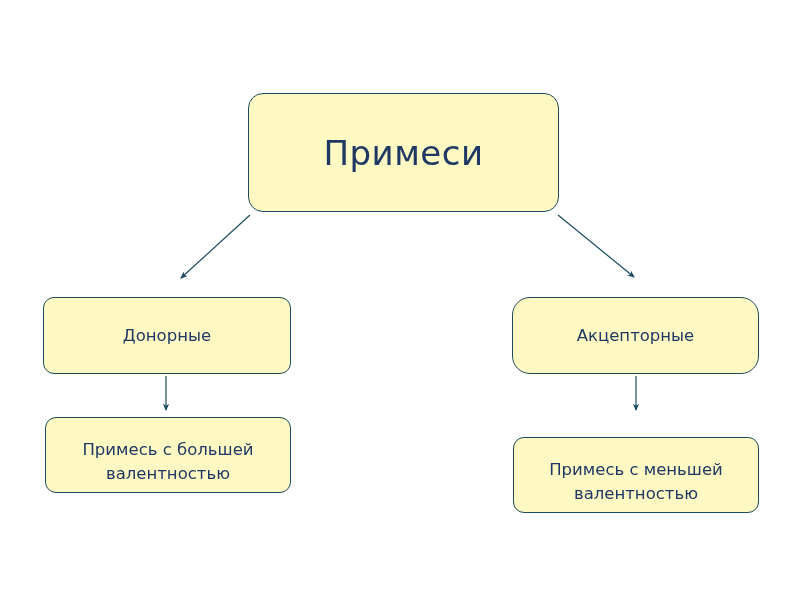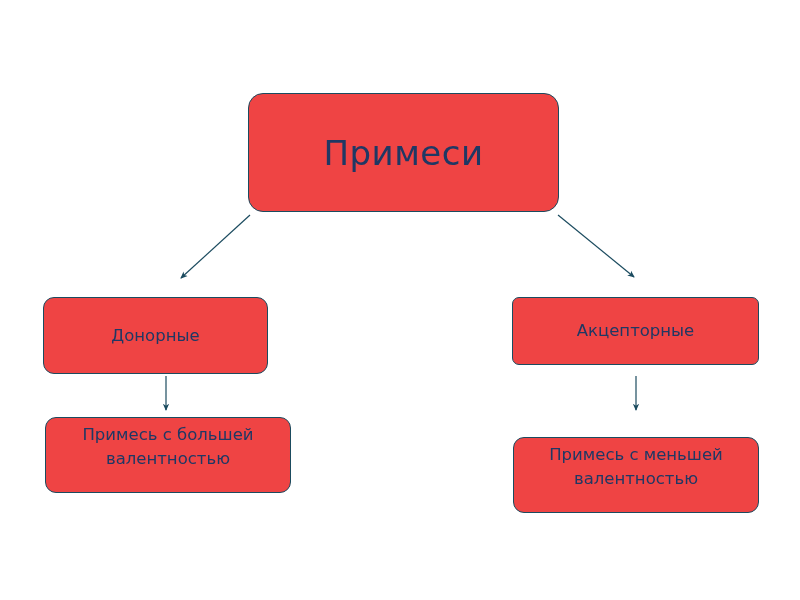--- a/index.html
+++ b/index.html
@@ -23,21 +23,21 @@
     position: absolute;
     left: 0;
     top: 0;
     width: 800px;
     height: 600px;
     pointer-events: none;
   }
   .node {
     position: absolute;
     box-sizing: border-box;
-    background: #ef4444;
+    background: #fef9c3;
     border: 1.3px solid #1b4b5f;
     display: flex;
     align-items: center;
     justify-content: center;
     text-align: center;
   }
   .node .label {
     color: #1f3864;
     display: block;
     width: 100%;
@@ -54,30 +54,30 @@
   #node-root .label {
     font-size: 34px;
     line-height: 40px;
     letter-spacing: 0.5px;
   }
 
   
   #node-donor {
     left: 43px;
     top: 297px;
-    width: 225px;
+    width: 248px;
     height: 77px;
     border-radius: 11px;
   }
   #node-acceptor {
     left: 512px;
     top: 297px;
     width: 247px;
-    height: 68px;
-    border-radius: 7px;
+    height: 77px;
+    border-radius: 18px;
   }
   #node-donor .label,
   #node-acceptor .label {
     font-size: 16.5px;
     line-height: 22px;
   }
 
   
   #node-donor-desc {
     left: 45px;
@@ -95,21 +95,21 @@
     margin-top: 20px;
   }
   #node-donor-desc .label,
   #node-acceptor-desc .label {
     font-size: 16.5px;
     line-height: 23.5px;
   }
   
   #node-donor-desc, #node-acceptor-desc {
     align-items: flex-start;
-    padding-top: 5px;
+    padding-top: 20px;
   }
 </style>
 </head>
 <body>
 
 <div id="canvas">
 
   <svg id="connectors" width="800" height="600" viewBox="0 0 800 600">
     <defs>
       <marker id="arrowhead" markerWidth="7" markerHeight="7" refX="5.2" refY="3" orient="auto" markerUnits="strokeWidth">

